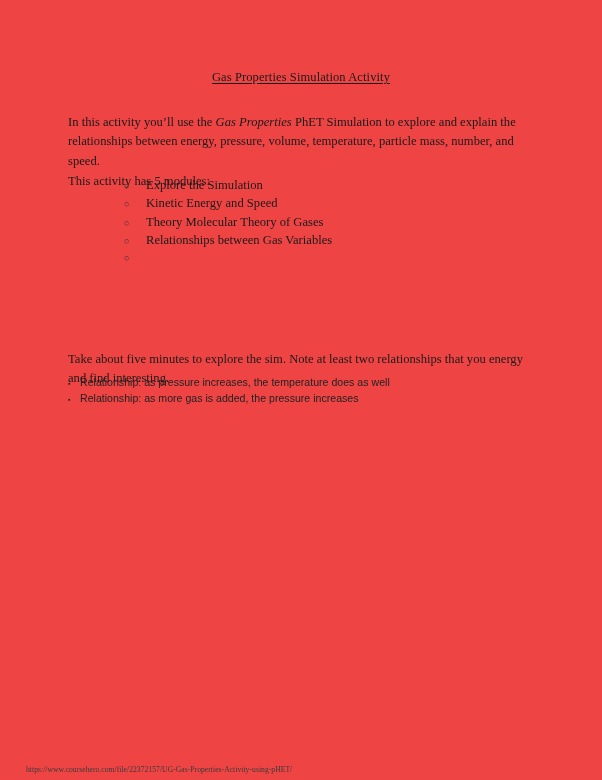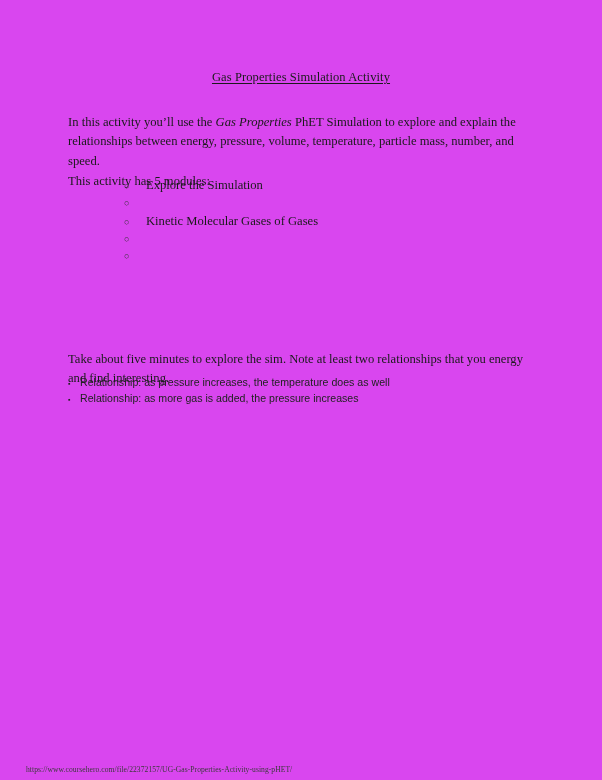--- a/index.html
+++ b/index.html
@@ -13,21 +13,21 @@
     position: relative;
     overflow: hidden;
     font-family: "Liberation Serif", "DejaVu Serif", serif;
     color: #1a1a1a;
     -webkit-font-smoothing: antialiased;
   }
 
   .page {
     position: absolute;
     inset: 0;
-    background: #d946ef;
+    background: #ef4444;
   }
 
   
   .doc-title {
     position: absolute;
     top: 69px;
     left: 0;
     width: 602px;
     text-align: center;
     font-size: 12.5px;
@@ -153,27 +153,29 @@
 
   <p class="para" id="modules-lead">This activity has 5 modules:</p>
 
   <ul class="module-list">
     <li>
       <span class="bullet-circle">○</span>
       <span>Explore the Simulation</span>
     </li>
     <li>
       <span class="bullet-circle">○</span>
+      <span>Kinetic Energy and Speed</span>
     </li>
     <li>
       <span class="bullet-circle">○</span>
-      <span>Kinetic Molecular Gases of Gases</span>
+      <span>Theory Molecular Theory of Gases</span>
     </li>
     <li>
       <span class="bullet-circle">○</span>
+      <span>Relationships between Gas Variables</span>
     </li>
     <li>
       <span class="bullet-circle">○</span>
     </li>
   </ul>
 
 
   <p class="para" id="explore-para">Take about five minutes to explore the sim.   Note at least two relationships that you energy and find interesting.</p>
 
   <ul class="answer-list">

